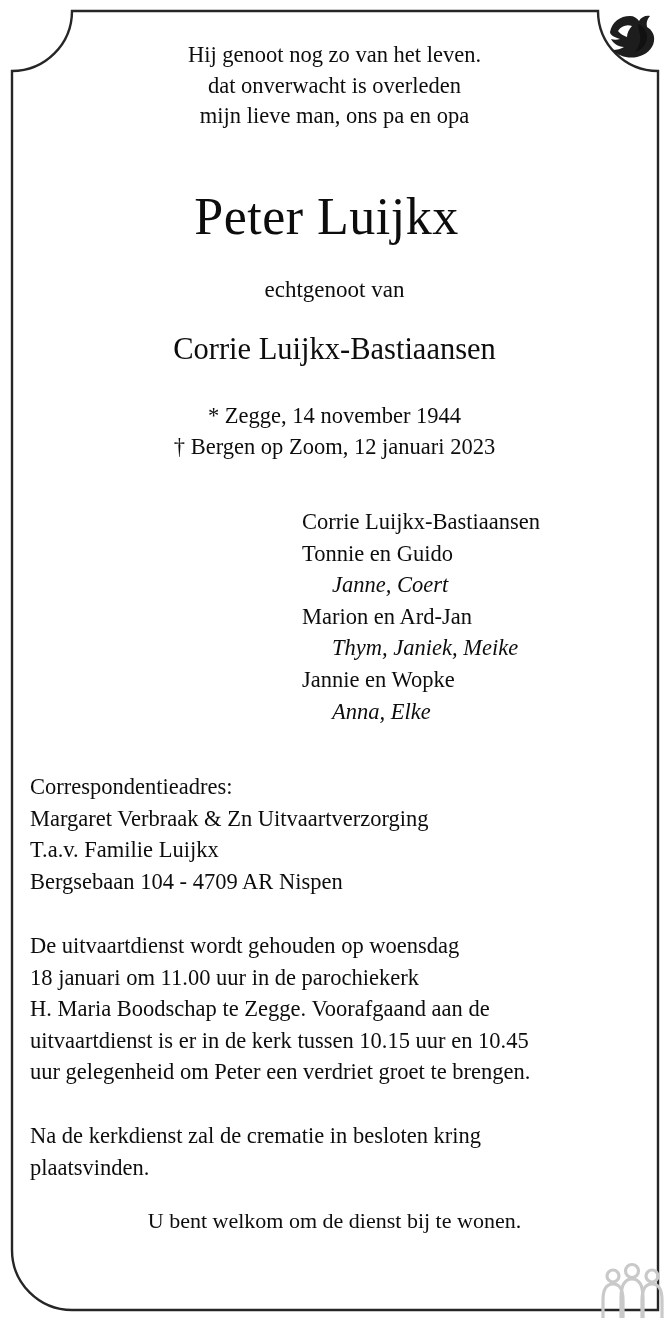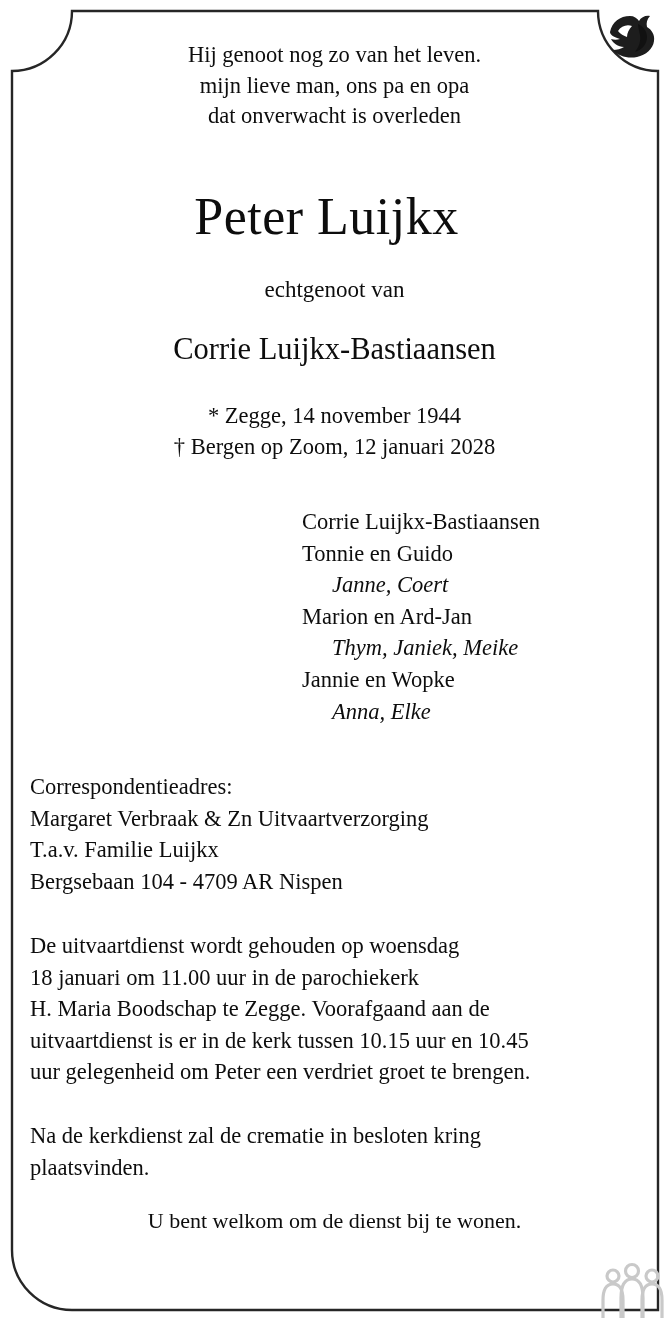--- a/index.html
+++ b/index.html
@@ -231,33 +231,33 @@
       <circle cx="55" cy="14" r="6"></circle>
       <path d="M55 22 C48 22 45 28 45 38 L45 56 M55 22 C62 22 65 28 65 38 L65 56"></path>
     </g>
   </svg>
 </div>
 
 <div id="content">
 
   <div class="block intro">
     <span class="ln">Hij genoot nog zo van het leven.</span>
+    <span class="ln">dat onverwacht is overleden</span>
     <span class="ln">mijn lieve man, ons pa en opa</span>
-    <span class="ln">dat onverwacht is overleden</span>
   </div>
 
   <div class="block deceased-name">Peter Luijkx</div>
 
   <div class="block spouse-label">echtgenoot van</div>
 
   <div class="block spouse-name">Corrie Luijkx-Bastiaansen</div>
 
   <div class="block dates">
     <span class="ln">* Zegge, 14 november 1944</span>
-    <span class="ln">† Bergen op Zoom, 12 januari 2028</span>
+    <span class="ln">† Bergen op Zoom, 12 januari 2023</span>
   </div>
 
   <div class="block family">
     <span class="fam">Corrie Luijkx-Bastiaansen</span>
     <span class="fam">Tonnie en Guido</span>
     <span class="kids">Janne, Coert</span>
     <span class="fam">Marion en Ard-Jan</span>
     <span class="kids">Thym, Janiek, Meike</span>
     <span class="fam">Jannie en Wopke</span>
     <span class="kids">Anna, Elke</span>

